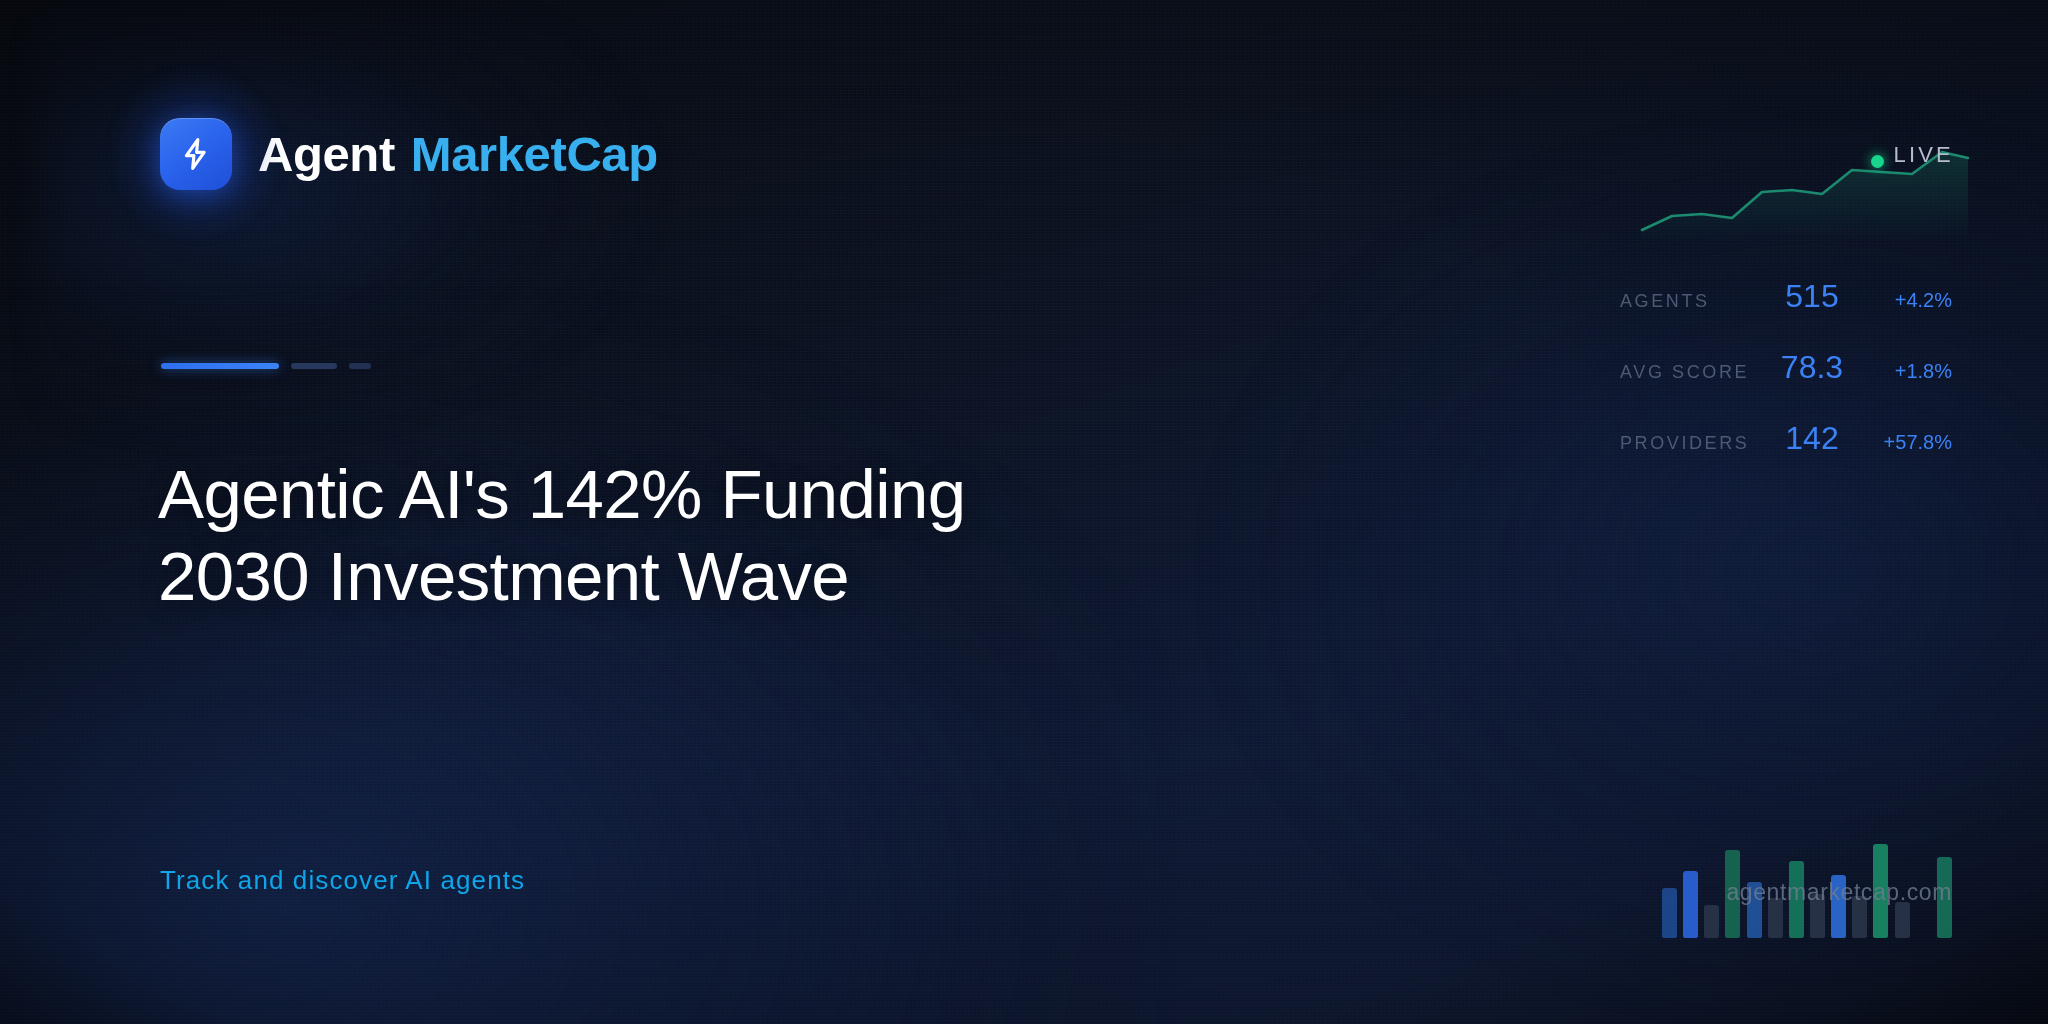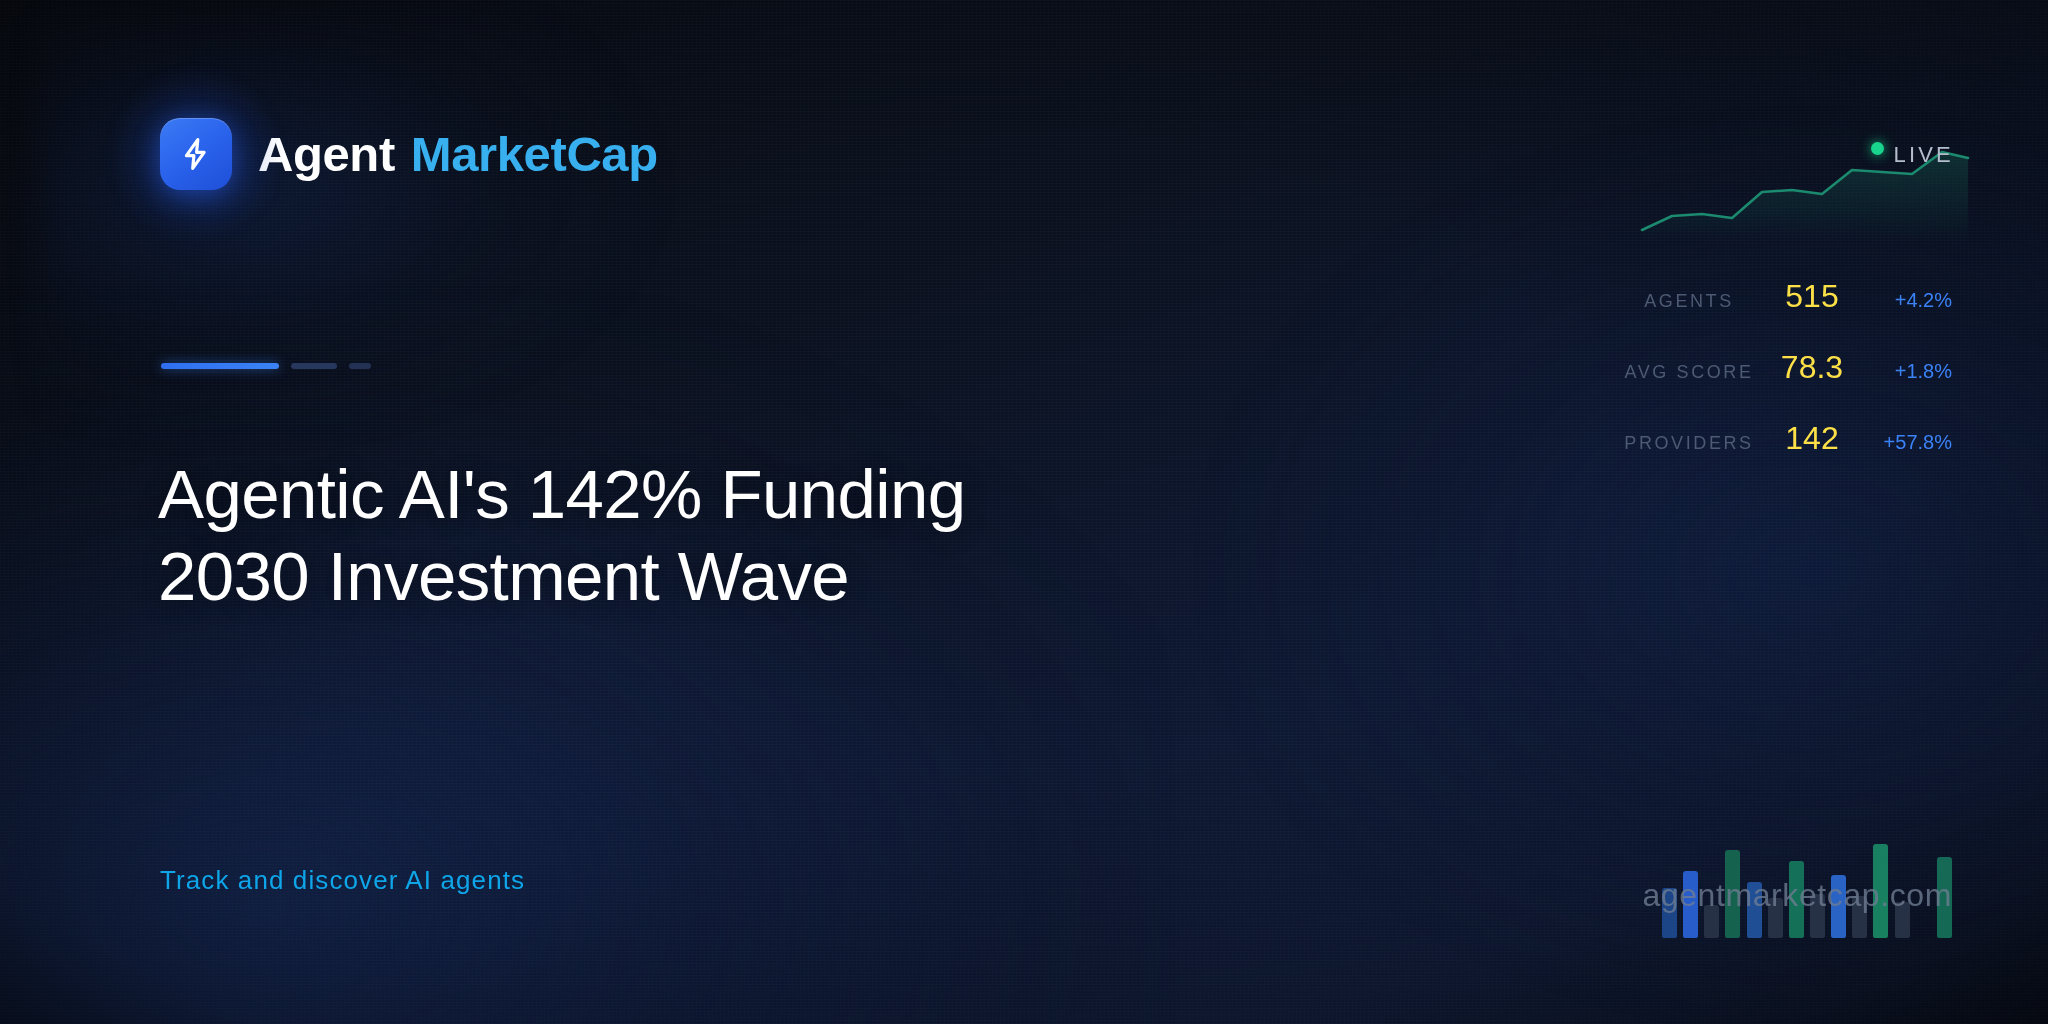--- a/index.html
+++ b/index.html
@@ -168,21 +168,21 @@
     width: 340px;
     height: 112px;
   }
   .spark-wrap svg { display: block; width: 340px; height: 112px; }
 
   .live {
     position: absolute;
     right: 94px;
     top: 142px;
     display: flex;
-    align-items: flex-start;
+    align-items: flex-end;
     gap: 10px;
   }
   .live-dot {
     width: 13px;
     height: 13px;
     border-radius: 50%;
     background: #18d48c;
     box-shadow: 0 0 12px rgba(24,212,140,0.85);
     flex: 0 0 auto;
   }
@@ -204,26 +204,26 @@
     align-items: baseline;
     justify-content: flex-end;
     gap: 0;
     height: 71px;
   }
   .stat-label {
     color: #4d5a73;
     font-size: 18px;
     letter-spacing: 2.6px;
     font-weight: 400;
-    text-align: center;
+    text-align: left;
     flex: 1 1 auto;
     white-space: nowrap;
   }
   .stat-value {
-    color: #fde047;
+    color: #3b82f6;
     font-size: 32px;
     font-weight: 400;
     width: 108px;
     text-align: center;
     white-space: nowrap;
   }
   .stat-delta {
     color: #3b82f6;
     font-size: 20px;
     font-weight: 400;
@@ -251,23 +251,23 @@
     justify-content: space-between;
     opacity: 0.92;
   }
   .bar {
     width: 15px;
     border-radius: 3px 3px 2px 2px;
   }
   .site-url {
     position: absolute;
     right: 0;
-    bottom: 38px;
+    bottom: 46px;
     color: #6f7d93;
-    font-size: 32px;
+    font-size: 23px;
     letter-spacing: 0.6px;
     white-space: nowrap;
     opacity: 0.78;
   }
 </style>
 </head>
 <body>
 
 <div class="canvas">
 

